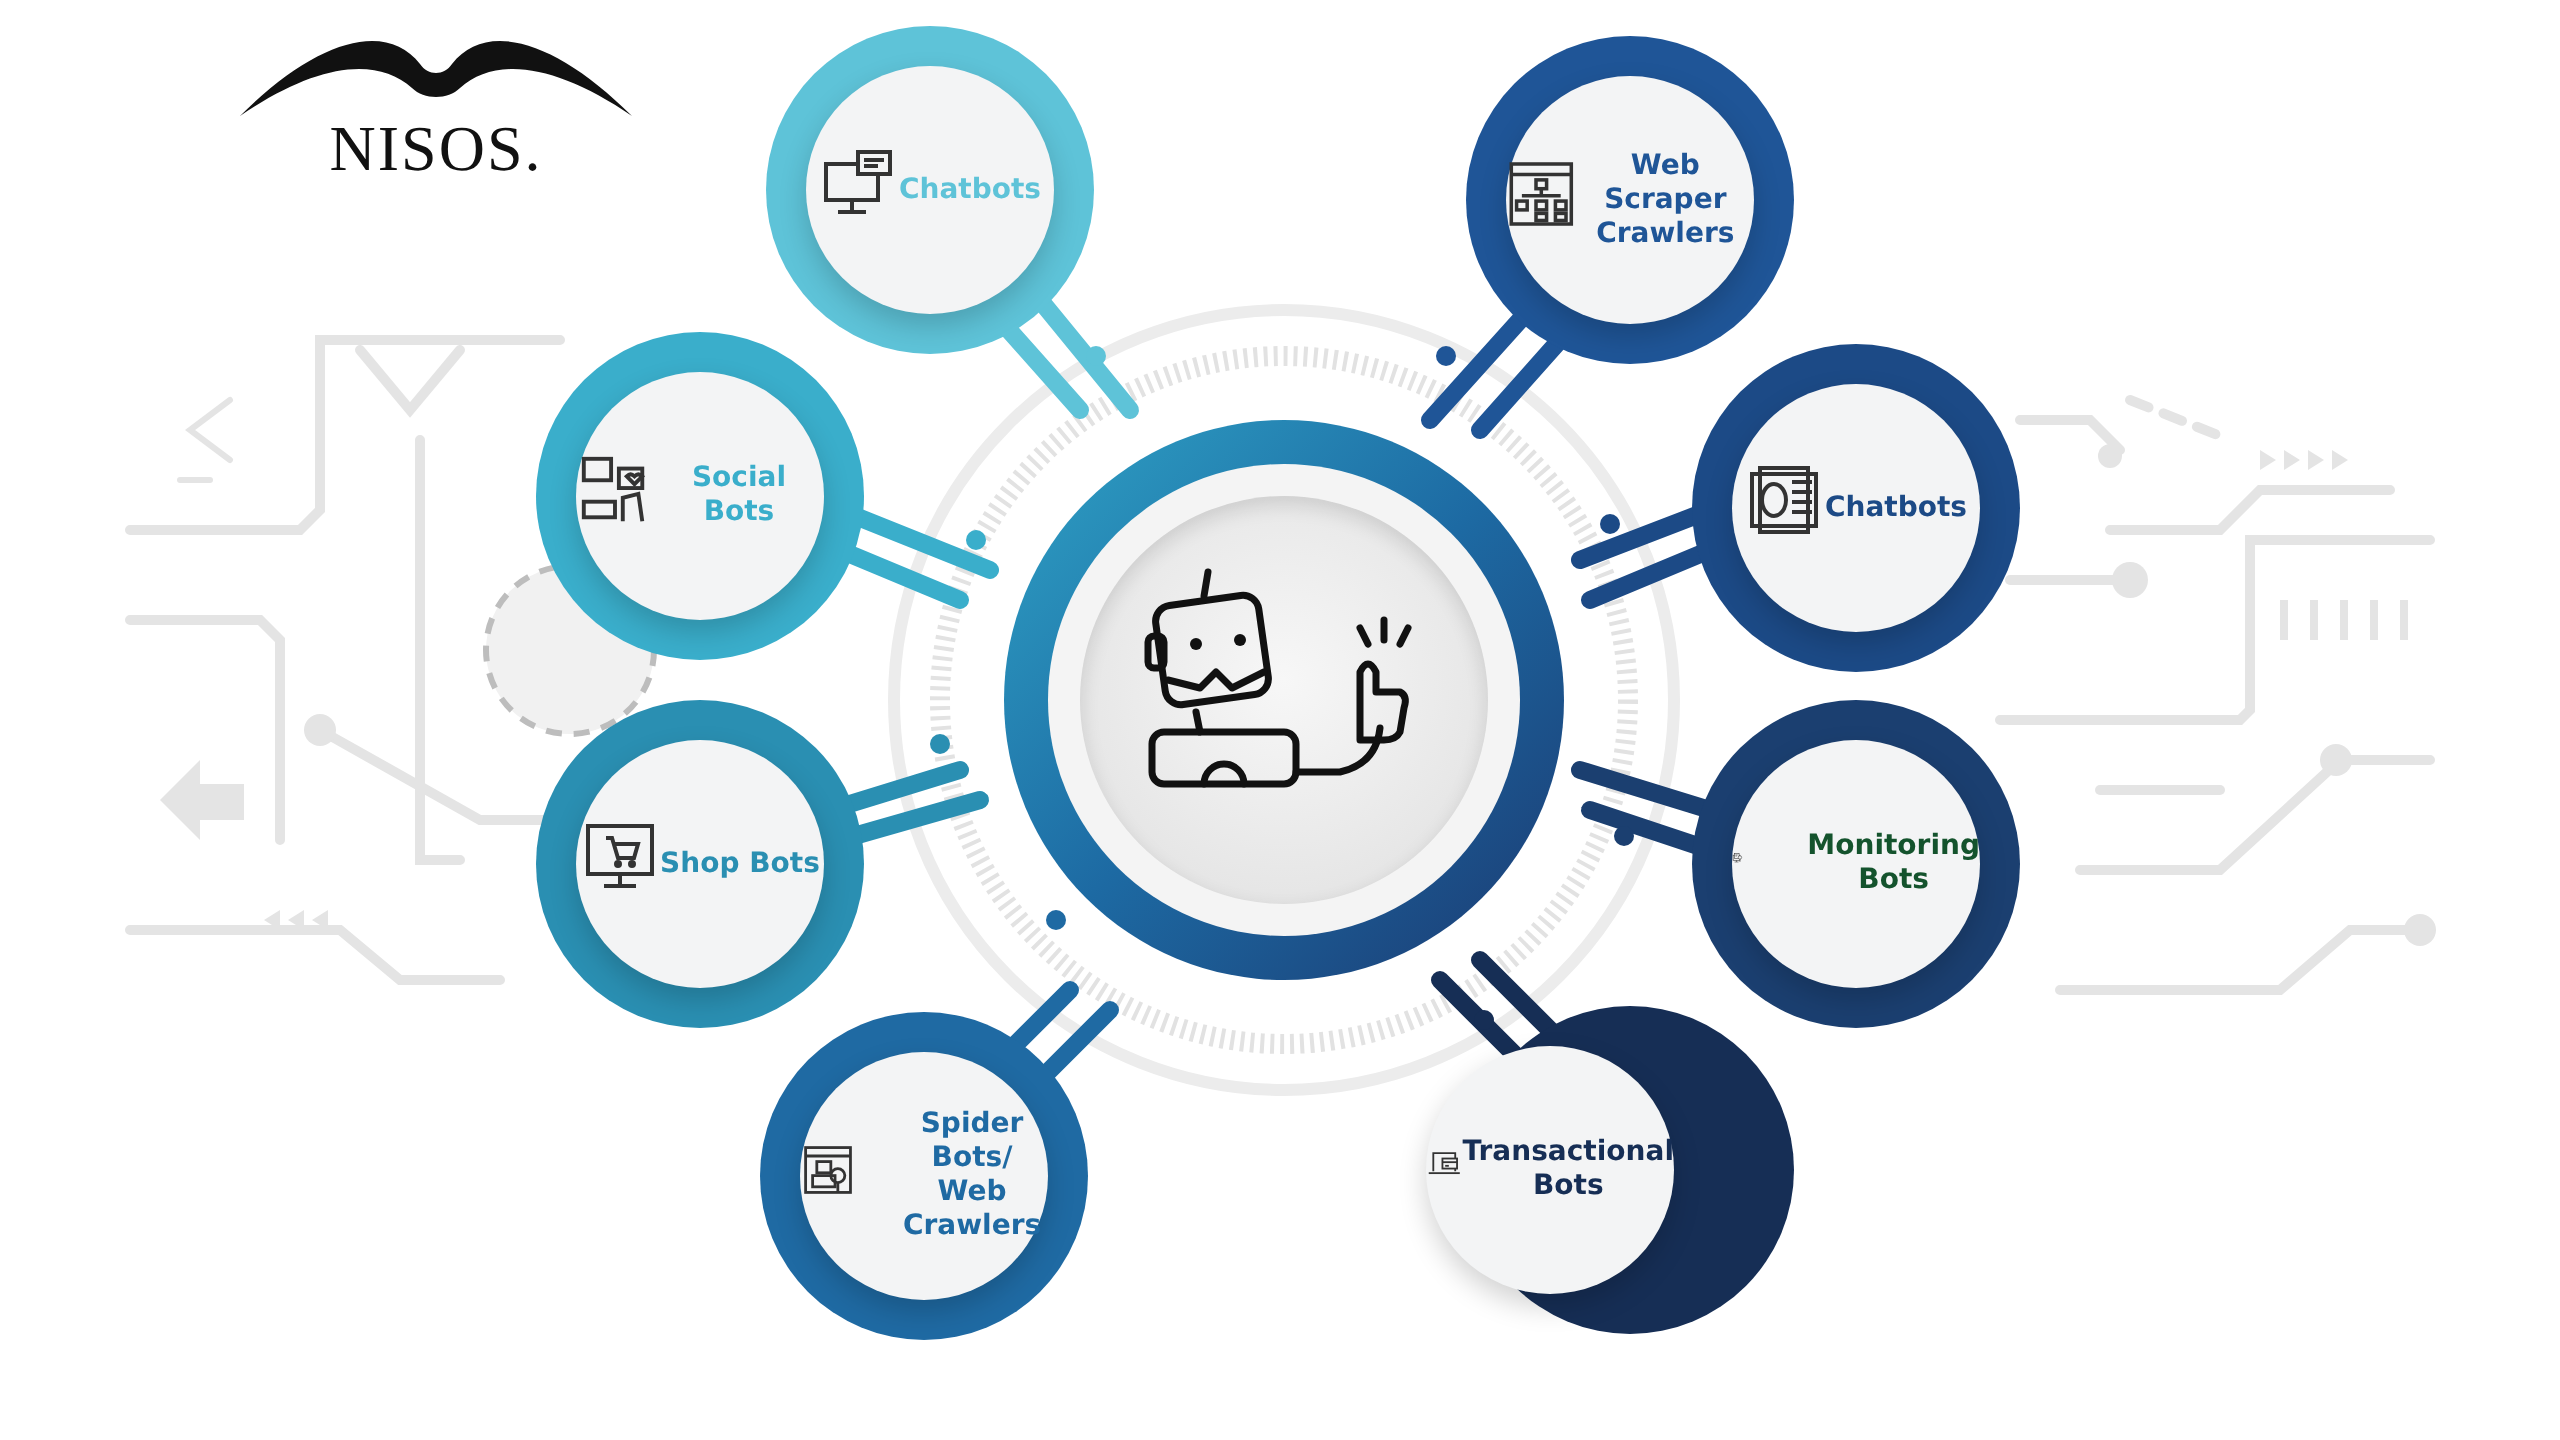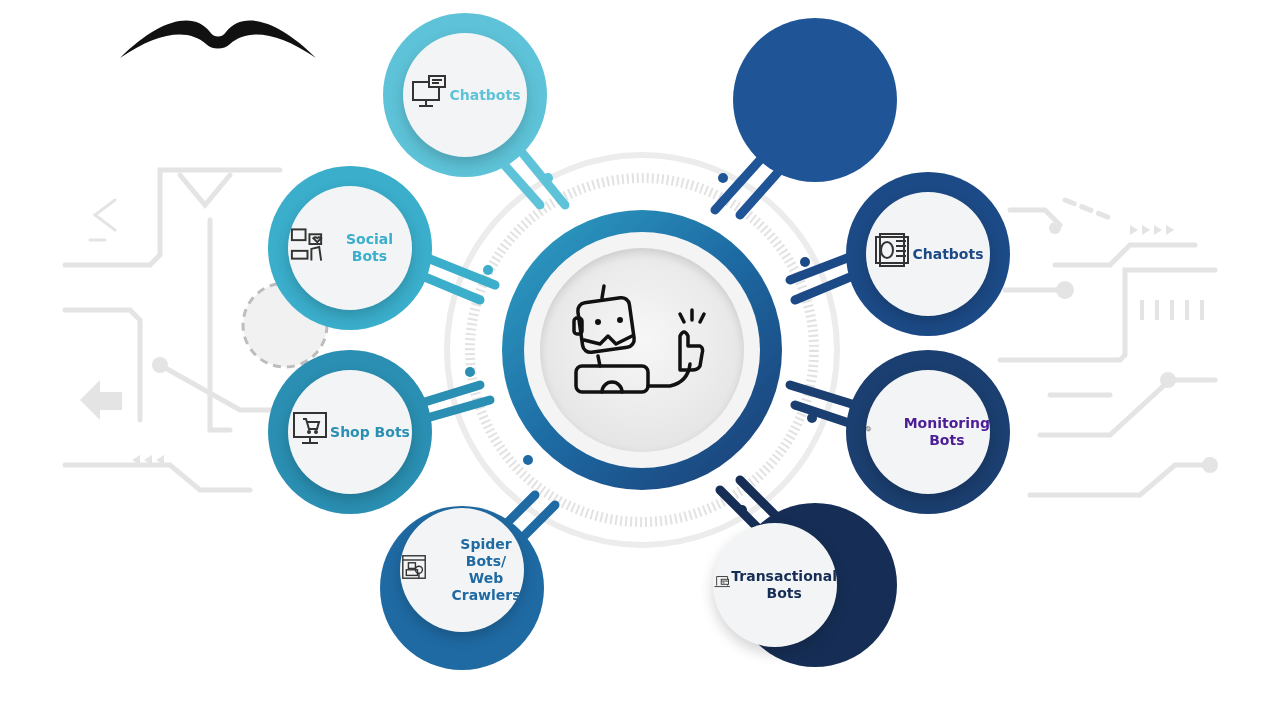--- a/index.html
+++ b/index.html
@@ -102,20 +102,21 @@
     <circle cx="815" cy="100" r="82" fill="#1f5597"></circle>
     <circle cx="928" cy="254" r="82" fill="#1c4a86"></circle>
     <circle cx="928" cy="432" r="82" fill="#1b3f70"></circle>
     <circle cx="815" cy="585" r="82" fill="#162e55"></circle>
   </svg>
 
   <div class="logo">
     <svg width="200" height="50" viewBox="0 0 200 50">
       <path d="M2 48 C40 10,75 0,92 22 C96 28,104 28,108 22 C125 0,160 10,198 48 C160 22,130 18,112 34 C106 40,94 40,88 34 C70 18,40 22,2 48 Z" fill="#111"></path>
     </svg>
+    <div class="logo-text">NISOS.</div>
   </div>
 
   <div class="center-disc">
     <svg width="204" height="204" viewBox="0 0 204 204">
       <g fill="none" stroke="#111" stroke-width="3.5" stroke-linejoin="round" stroke-linecap="round">
         <line x1="62" y1="50" x2="64" y2="38"></line>
         <rect x="40" y="52" width="52" height="50" rx="8" transform="rotate(-8 66 77)"></rect>
         <path d="M44 92 L60 96 L68 88 L76 96 L92 88"></path>
         <rect x="34" y="70" width="8" height="16" rx="3"></rect>
         <line x1="58" y1="108" x2="60" y2="118"></line>
@@ -166,35 +167,53 @@
           <rect x="4" y="4" width="14" height="11"></rect>
           <rect x="22" y="9" width="12" height="10"></rect>
           <rect x="4" y="26" width="16" height="8"></rect>
           <path d="M24 36 L24 24 L32 22 L34 36"></path>
           <path d="M26 13 q2 -2 4 0 q2 -2 4 0 l-4 4z"></path>
         </g>
     </svg>
     <div class="node-label" style="color:#3aaecb;">Social Bots</div>
   </div>
 
-  <div class="node" style="left:400px;top:508px;gap:20px;">
+  <div class="node" style="left:400px;top:526px;gap:20px;">
     <svg class="node-icon" viewBox="0 0 40 40">
       <g fill="none" stroke="#333" stroke-width="2">
           <rect x="4" y="4" width="32" height="32"></rect>
           <line x1="4" y1="10" x2="36" y2="10"></line>
           <rect x="12" y="14" width="10" height="8"></rect>
           <rect x="9" y="24" width="16" height="8"></rect>
           <circle cx="27" cy="24" r="5"></circle>
           <line x1="27" y1="29" x2="27" y2="36"></line>
         </g>
     </svg>
     <div class="node-label" style="color:#1f6aa3;">Spider Bots/
 Web Crawlers</div>
   </div>
 
+  <div class="node" style="left:753px;top:38px;">
+    <svg class="node-icon" viewBox="0 0 40 40">
+      <g fill="none" stroke="#333" stroke-width="2">
+          <rect x="3" y="3" width="34" height="34"></rect>
+          <line x1="3" y1="9" x2="37" y2="9"></line>
+          <rect x="17" y="12" width="6" height="5"></rect>
+          <line x1="20" y1="17" x2="20" y2="21"></line>
+          <line x1="9" y1="21" x2="31" y2="21"></line>
+          <rect x="6" y="24" width="6" height="5"></rect>
+          <rect x="17" y="24" width="6" height="5"></rect>
+          <rect x="28" y="24" width="6" height="5"></rect>
+          <rect x="17" y="31" width="6" height="4"></rect>
+          <rect x="28" y="31" width="6" height="4"></rect>
+        </g>
+    </svg>
+    <div class="node-label" style="color:#1f5597;">Web Scraper
+Crawlers</div>
+  </div>
 
   <div class="node" style="left:866px;top:192px;">
     <svg class="node-icon" viewBox="0 0 40 40">
       <g fill="none" stroke="#333" stroke-width="2">
           <rect x="4" y="6" width="32" height="26"></rect>
           <rect x="8" y="3" width="24" height="32"></rect>
           <ellipse cx="15" cy="19" rx="6" ry="8"></ellipse>
           <line x1="24" y1="10" x2="34" y2="10"></line>
           <line x1="24" y1="15" x2="34" y2="15"></line>
           <line x1="24" y1="20" x2="34" y2="20"></line>
@@ -210,21 +229,21 @@
           <rect x="4" y="10" width="24" height="18"></rect>
           <line x1="16" y1="28" x2="16" y2="34"></line>
           <line x1="9" y1="34" x2="23" y2="34"></line>
           <rect x="9" y="4" width="16" height="18" fill="#f3f4f5"></rect>
           <line x1="12" y1="9" x2="20" y2="9"></line>
           <line x1="12" y1="13" x2="18" y2="13"></line>
           <circle cx="28" cy="18" r="6" fill="#f3f4f5"></circle>
           <line x1="28" y1="24" x2="28" y2="34"></line>
         </g>
     </svg>
-    <div class="node-label" style="color:#4c1d95;margin-left:32px;">Monitoring
+    <div class="node-label" style="color:#14532d;margin-left:32px;">Monitoring
 Bots</div>
   </div>
 
   <div class="node" style="left:713px;top:523px;">
     <svg class="node-icon" viewBox="0 0 40 40">
       <g fill="none" stroke="#333" stroke-width="2">
           <path d="M8 28 L8 8 L32 8 L32 28"></path>
           <line x1="3" y1="30" x2="37" y2="30"></line>
           <rect x="18" y="14" width="16" height="11" fill="#f3f4f5"></rect>
           <line x1="18" y1="18" x2="34" y2="18"></line>

